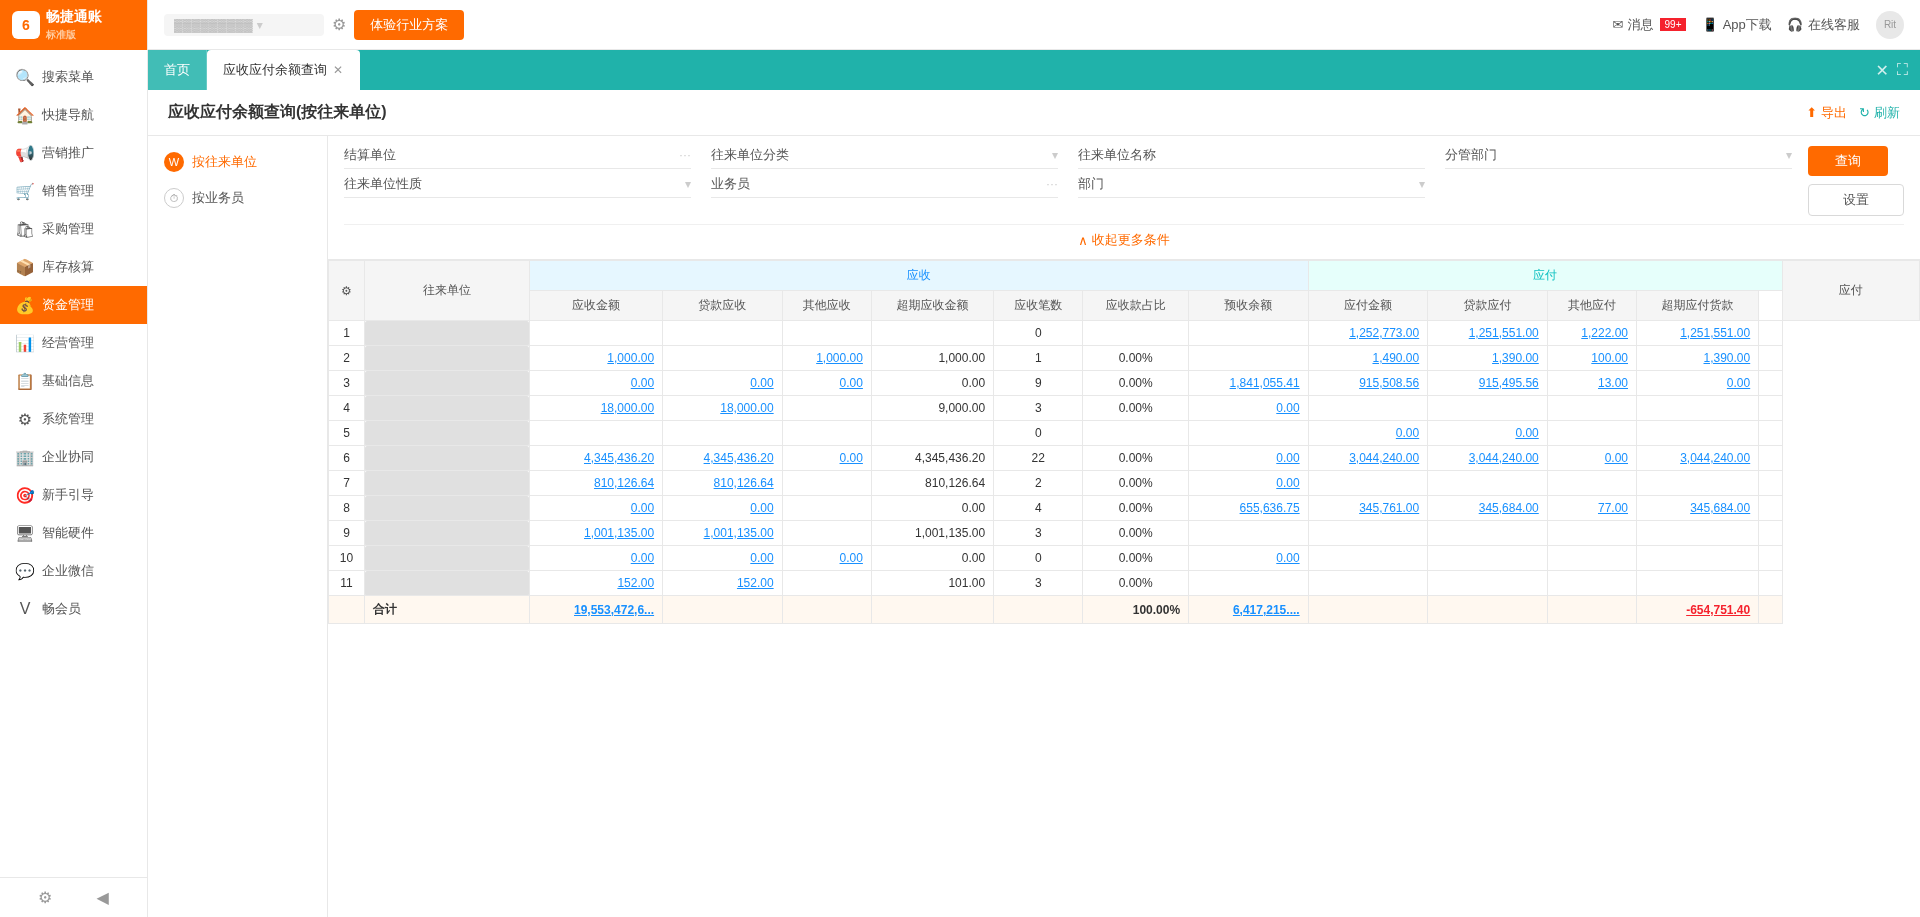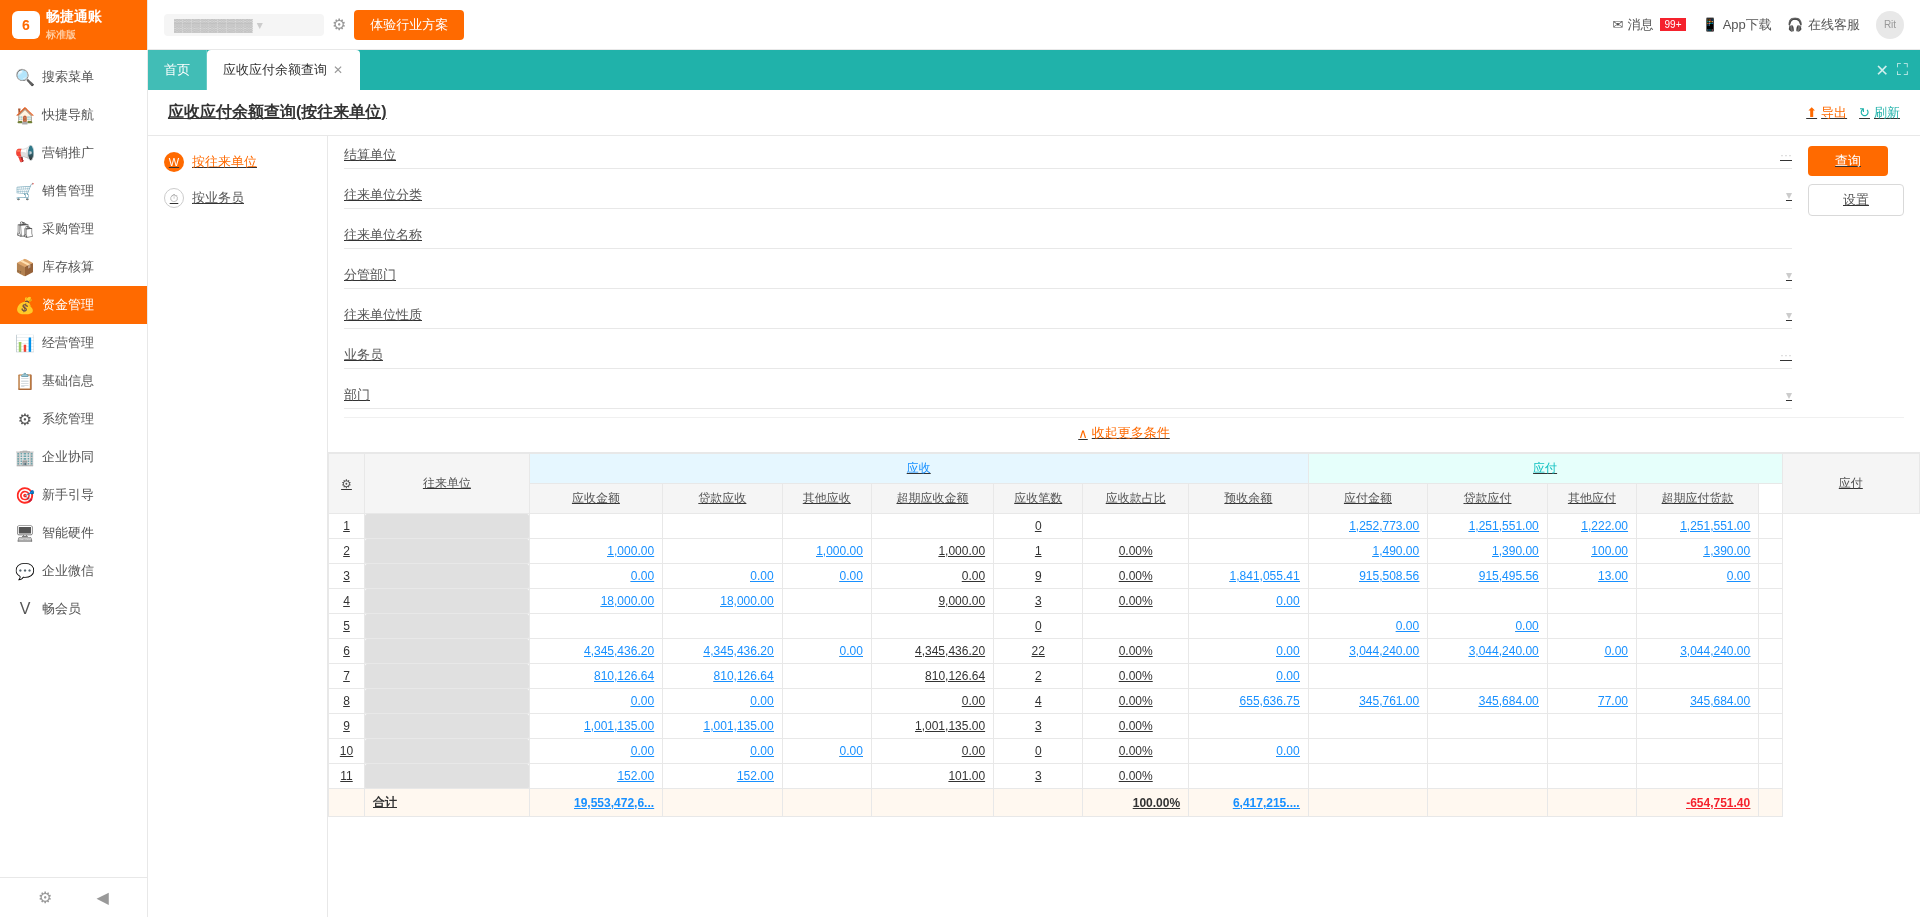--- a/index.html
+++ b/index.html
@@ -38,21 +38,21 @@
     
     .tab-bar { height: 40px; background: #20b2aa; display: flex; align-items: stretch; padding: 0; }
     .tab-item { display: flex; align-items: center; padding: 0 16px; cursor: pointer; color: rgba(255,255,255,0.8); font-size: 13px; border-right: 1px solid rgba(255,255,255,0.2); }
     .tab-item.home { background: rgba(255,255,255,0.15); color: white; }
     .tab-item.active { background: white; color: #333; border-radius: 4px 4px 0 0; }
     .tab-close { margin-left: 6px; color: #999; cursor: pointer; font-size: 12px; }
     .tab-bar-actions { margin-left: auto; display: flex; align-items: center; gap: 8px; padding-right: 12px; }
     .tab-bar-action-btn { color: rgba(255,255,255,0.8); cursor: pointer; font-size: 16px; }
     
     
-    .page-content { flex: 1; overflow: hidden; display: flex; flex-direction: column; background: #0ea5e9; text-decoration: underline; }
+    .page-content { flex: 1; overflow: hidden; display: flex; flex-direction: column; background: #0ea5e9; }
     
     
     .page-header { background: white; padding: 12px 20px; display: flex; align-items: center; justify-content: space-between; border-bottom: 1px solid #e8e8e8; }
     .page-title { font-size: 16px; font-weight: bold; color: #333; }
     .page-header-actions { display: flex; align-items: center; gap: 12px; }
     .btn-export { color: #ff6a00; background: none; border: none; cursor: pointer; font-size: 13px; display: flex; align-items: center; gap: 4px; }
     .btn-refresh { color: #20b2aa; background: none; border: none; cursor: pointer; font-size: 13px; display: flex; align-items: center; gap: 4px; }
     
     
     .query-btn { background: #ff6a00; color: white; border: none; border-radius: 4px; padding: 6px 20px; cursor: pointer; font-size: 13px; width: 80px; }
@@ -229,21 +229,21 @@
           <div class="query-option">
             <div class="query-option-icon-gray">⏱</div>
             <span>按业务员</span>
           </div>
         </div>
 
         <div style="flex:1; display:flex; flex-direction:column; overflow:hidden;">
 
           <div style="background:white; padding:10px 16px; border-bottom:1px solid #e8e8e8;">
             <div style="display:flex; gap:16px; align-items:flex-start;">
-              <div style="display:grid; grid-template-columns: repeat(1, 1fr); gap:17px 20px; flex:1;">
+              <div style="display:grid; grid-template-columns: repeat(4, 1fr); gap:6px 20px; flex:1;">
 
                 <div style="display:flex; align-items:center; gap:8px; border-bottom:1px solid #e8e8e8; padding-bottom:4px;">
                   <span style="color:#555;font-size:13px;white-space:nowrap;min-width:60px;">结算单位</span>
                   <input type="text" style="flex: 1 1 0%; border: none; outline: none; font-size: 13px;">
                   <span style="color:#ccc;font-size:12px;cursor:pointer;">···</span>
                 </div>
                 <div style="display:flex; align-items:center; gap:8px; border-bottom:1px solid #e8e8e8; padding-bottom:4px;">
                   <span style="color:#555;font-size:13px;white-space:nowrap;min-width:80px;">往来单位分类</span>
                   <div style="flex:1;display:flex;align-items:center;justify-content:space-between;">
                     <span style="font-size:13px;color:#bbb;"></span>

